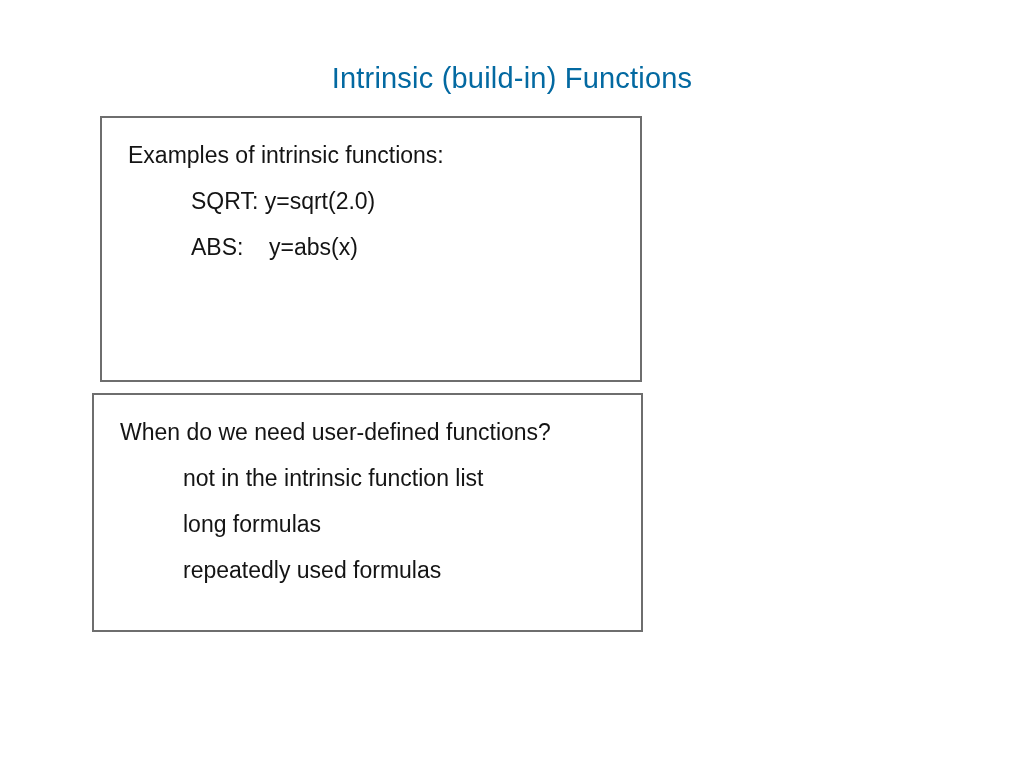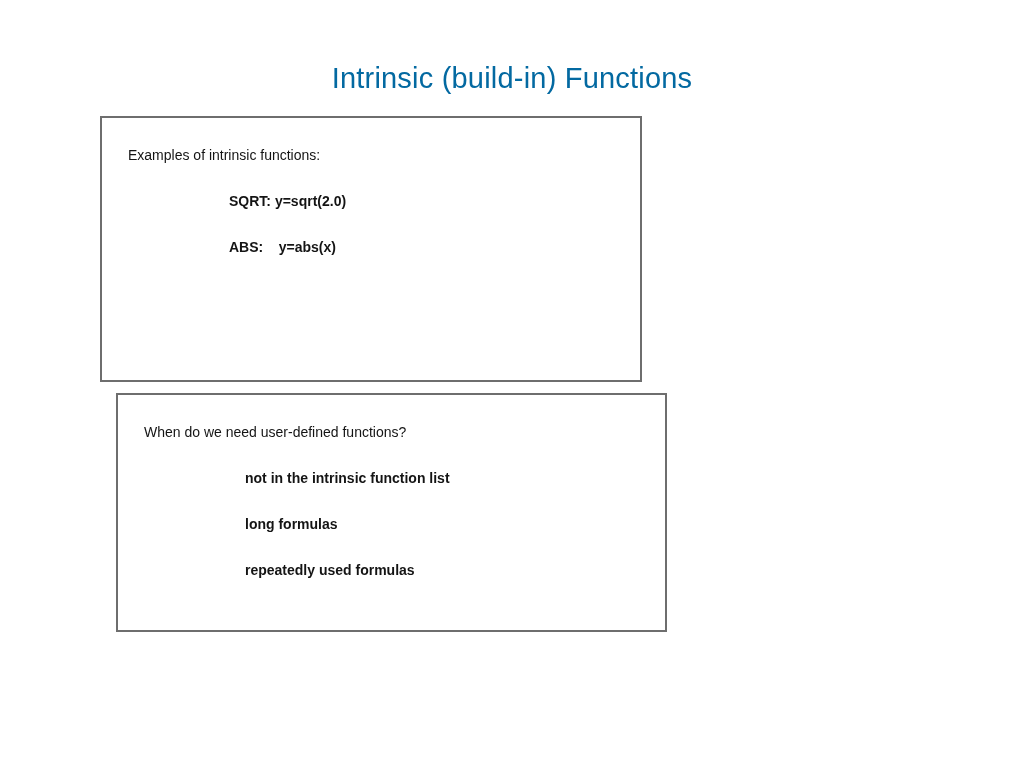--- a/index.html
+++ b/index.html
@@ -35,34 +35,33 @@
     background: #ffffff;
     padding: 14px 0 0 26px;
   }
   .box-examples {
     left: 100px;
     top: 116px;
     width: 542px;
     height: 266px;
   }
   .box-userdefined {
-    left: 116px;
+    left: 92px;
     top: 393px;
     width: 551px;
     height: 239px;
   }
   .line {
-    font-size: 14px;
+    font-size: 23px;
     line-height: 46px;
     white-space: pre;
     color: #141414;
   }
   .indent {
-    margin-left: 101px;
-    font-weight: bold;
+    margin-left: 63px;
   }
 </style>
 </head>
 <body>
 
 <div class="slide">
 
   <h1 class="slide-title">Intrinsic (build-in) Functions</h1>
 
   <div class="textbox box-examples">

